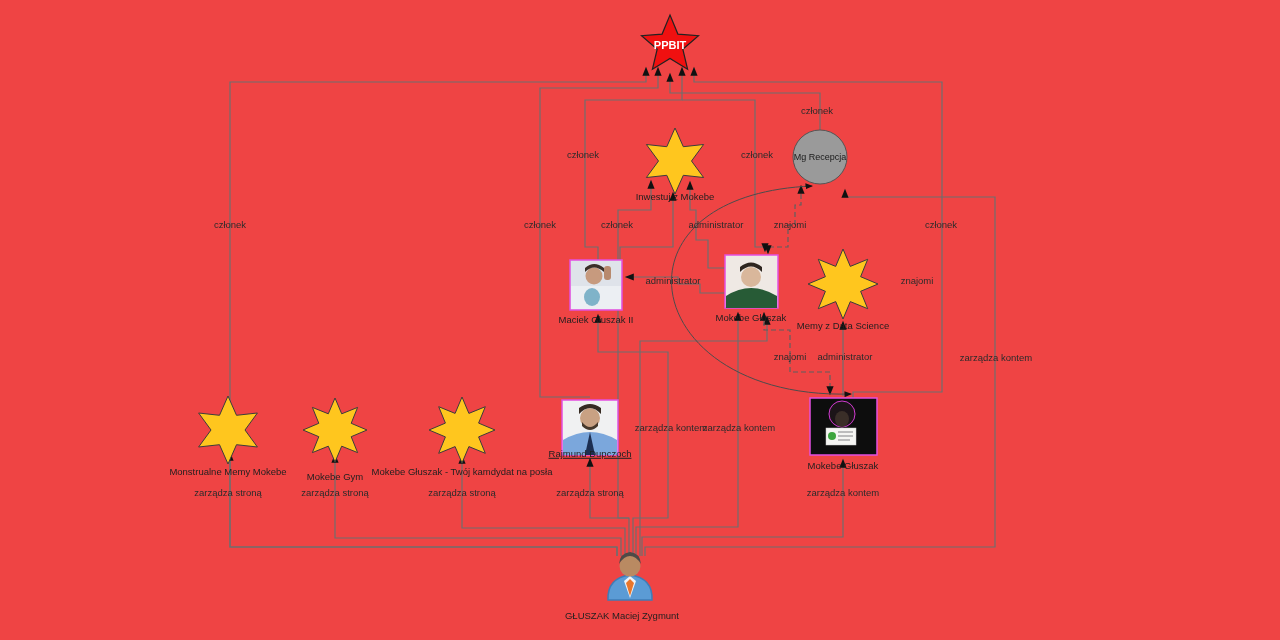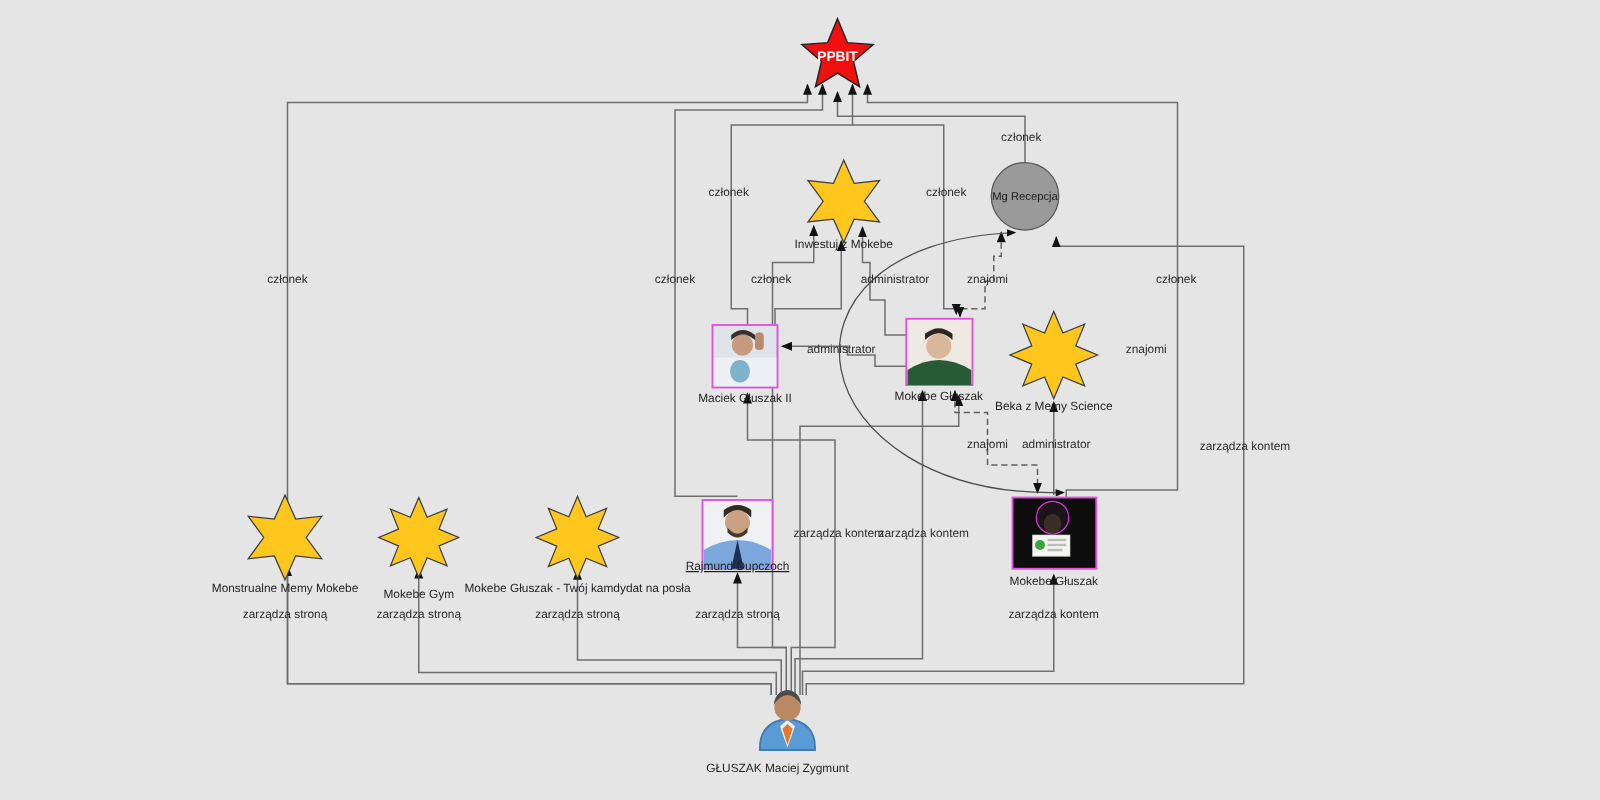--- a/index.html
+++ b/index.html
@@ -1,17 +1,17 @@
 <!DOCTYPE html>
 <html><head>
 <meta charset="utf-8">
 <style>
   html,body{margin:0;padding:0;background:#ffffff;}
   #stage{
-    position:relative;width:1280px;height:640px;background:#e5e5e5;overflow:hidden;
+    position:relative;width:1280px;height:640px;background:#ef4444;overflow:hidden;
     font-family:"Liberation Sans", sans-serif;
   }
   #graph-svg{position:absolute;left:0;top:0;width:1280px;height:640px;}
   .edge{fill:none;stroke:#6e6e6e;stroke-width:1.2;}
   .edge.dashed{stroke-dasharray:5 3;stroke:#5f5f5f;}
   .edge.curve{stroke:#4c4c4c;stroke-width:1;}
   .lbl{
     position:absolute;transform:translate(-50%,-50%);
     font-size:9.5px;color:#2b2b2b;white-space:nowrap;line-height:1.1;
     text-align:center;pointer-events:none;
@@ -145,21 +145,21 @@
       <polygon points="630,579 626,583 630,596 634,583" fill="#e8762c"></polygon>
       <circle cx="630" cy="566" r="10.5" fill="#b98a62"></circle>
       <path d="M619,564 Q620,553 630,552 Q640,553 641,564 Q636,556 630,556 Q624,556 619,564 Z" fill="#4d4a47"></path>
     </g>
   </svg>
 
   <div id="labels">
     <div class="lbl node-lbl" style="left:675px;top:197px;">Inwestuj z Mokebe</div>
     <div class="lbl node-lbl" style="left:596px;top:320px;">Maciek Głuszak II</div>
     <div class="lbl node-lbl" style="left:751px;top:318px;">Mokebe Głuszak</div>
-    <div class="lbl node-lbl" style="left:843px;top:326px;">Beka z Memy Science</div>
+    <div class="lbl node-lbl" style="left:843px;top:326px;">Memy z Data Science</div>
     <div class="lbl node-lbl" style="left:228px;top:472px;text-align:center;">Monstrualne Memy Mokebe</div>
     <div class="lbl node-lbl" style="left:335px;top:477px;">Mokebe Gym</div>
     <div class="lbl node-lbl" style="left:462px;top:472px;text-align:right;">Mokebe Głuszak - Twój kamdydat na posła</div>
     <div class="lbl node-lbl" style="left:590px;top:454px;text-decoration:underline;">Rajmund Dupczoch</div>
     <div class="lbl node-lbl" style="left:843px;top:466px;">Mokebe Głuszak</div>
     <div class="lbl node-lbl" style="left:622px;top:616px;">GŁUSZAK Maciej Zygmunt</div>
   <div class="lbl" style="left: 230px; top: 225px;">członek</div>
       <div class="lbl" style="left: 540px; top: 225px;">członek</div>
       <div class="lbl" style="left: 583px; top: 155px;">członek</div>
       <div class="lbl" style="left: 617px; top: 225px;">członek</div>

